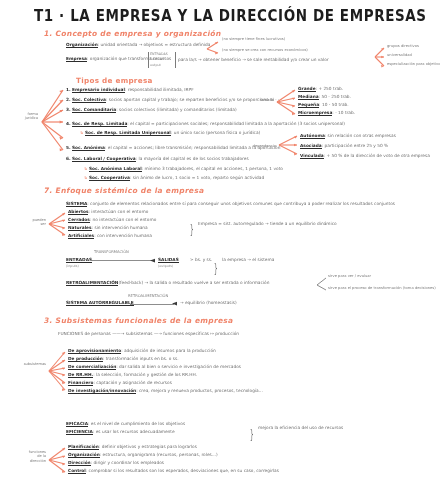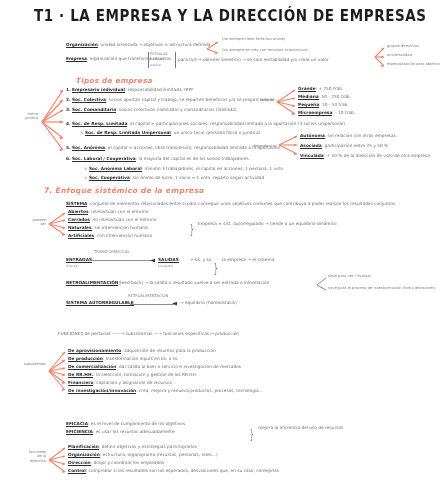--- a/index.html
+++ b/index.html
@@ -37,21 +37,20 @@
     white-space:nowrap;
     font-style:italic;
   }
   .sub-head{
     position:absolute;
     color:#f0846a;
     font-size:7.2px;
     font-weight:bold;
     letter-spacing:.3px;
     white-space:nowrap;
-    font-style:italic;
   }
 
   
   .row{position:absolute;white-space:nowrap;font-size:4.3px;line-height:1.05;}
   .term{font-weight:bold;color:#2b2b2b;border-bottom:0.5px solid #2b2b2b;padding-bottom:.2px;}
   .term-plain{font-weight:bold;color:#2b2b2b;}
   .txt{color:#6e6e6e;}
   .or{color:#f0846a;}
   .sm{font-size:3.7px;color:#7d7d7d;}
   .tiny{font-size:3.3px;color:#8a8a8a;}
@@ -72,20 +71,21 @@
   }
   .label-left{position:absolute;font-size:3.6px;color:#7d7d7d;white-space:nowrap;text-align:right;}
 </style>
 </head>
 <body>
 
 <div class="page">
 
   <div class="doc-title">T1 · LA EMPRESA Y LA DIRECCIÓN DE EMPRESAS</div>
 
+  <div class="sec-head" style="left:44px;top:29px;">1. Concepto de empresa y organización</div>
 
   <div class="row" style="left:66px;top:43px;">
     <span class="term">Organización</span><span class="txt">: unidad orientada → objetivos = estructura definida</span>
   </div>
 
   <div class="fan" style="left:206px;top:40px;">
     <svg width="14" height="16" viewBox="0 0 14 16">
       <path d="M1,9 L12,2" stroke="#f0846a" stroke-width="1.1" fill="none"></path>
       <path d="M12,2 l-3.4,.5 l2.2,1.6 z" fill="#f0846a"></path>
       <path d="M1,9 L12,13" stroke="#f0846a" stroke-width="1.1" fill="none"></path>
@@ -296,20 +296,21 @@
     <span class="term">SISTEMA   AUTORREGULABLE</span>
   </div>
   <div class="hline" style="left:130px;top:303.5px;width:44px;"></div>
   <div class="fan" style="left:172px;top:300px;">
     <svg width="8" height="8" viewBox="0 0 8 8">
         <path d="M0,3.6 l5,-1.9 l0,3.8 z" fill="#3a3a3a"></path>
       </svg>
   </div>
   <div class="row txt" style="left:180px;top:301px;">→ equilibrio (homeostasis)</div>
 
+  <div class="sec-head" style="left:44px;top:316px;">3. Subsistemas funcionales de la empresa</div>
   <div class="row txt" style="left:58px;top:332px;">FUNCIONES de personas ——→ subsistemas —→ funciones específicas  ↦ producción</div>
 
   <div class="label-left" style="left:10px;top:362px;width:36px;">subsistemas</div>
   <div class="fan" style="left:48px;top:350px;">
     <svg width="20" height="42" viewBox="0 0 20 42">
       <path d="M1,21 L17,2" stroke="#f0846a" stroke-width="1.1" fill="none"></path>
       <path d="M17,2 l-3.3,1 l2.3,1.7 z" fill="#f0846a"></path>
       <path d="M1,21 L17,10" stroke="#f0846a" stroke-width="1.1" fill="none"></path>
       <path d="M17,10 l-3.2,.3 l1.8,2.1 z" fill="#f0846a"></path>
       <path d="M1,21 L17,18" stroke="#f0846a" stroke-width="1.1" fill="none"></path>

